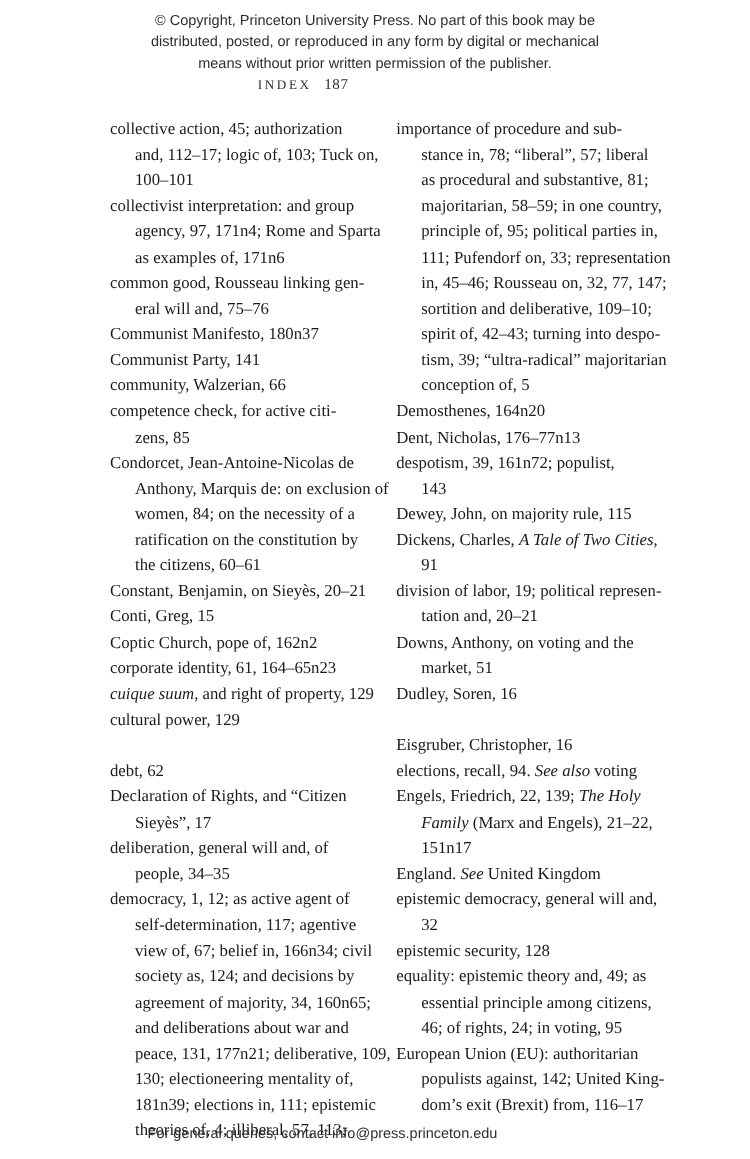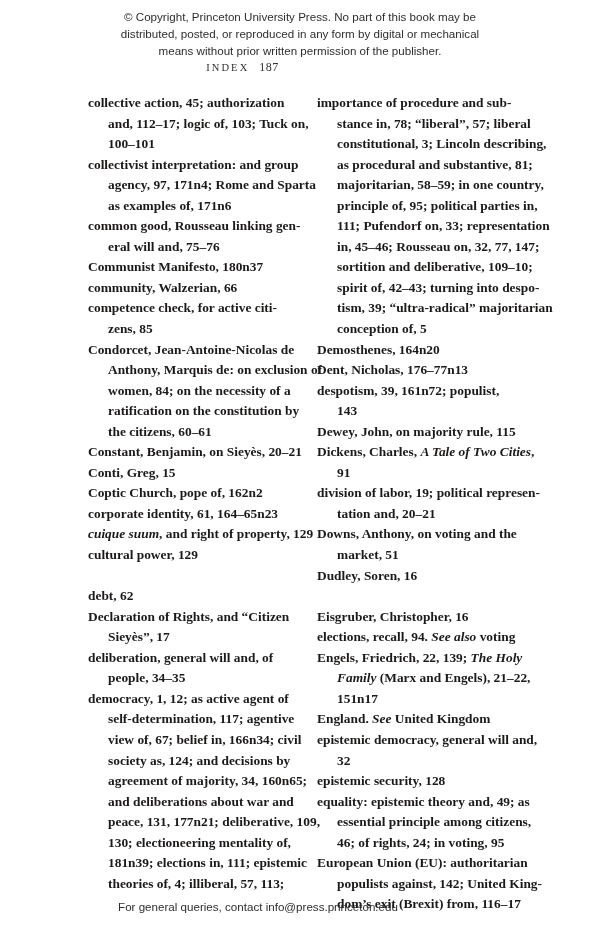--- a/index.html
+++ b/index.html
@@ -54,21 +54,20 @@
   }
 
   
   .columns {
     position: absolute;
     left: 0;
     top: 93px;
     width: 528px;
     display: flex;
     justify-content: flex-start;
-    font-weight: bold;
   }
   .col {
     width: 212px;
     font-size: 13.4px;
     line-height: 20.55px;
     color: #1c1a19;
   }
   .col.left  { margin-left: 88px; }
   .col.right { margin-left: 17px; }
 
@@ -124,20 +123,23 @@
         <span class="ln">collectivist interpretation: and group</span>
         <span class="ln cont">agency, 97, 171n4; Rome and Sparta</span>
         <span class="ln cont">as examples of, 171n6</span>
       </div>
       <div class="entry">
         <span class="ln">common good, Rousseau linking gen-</span>
         <span class="ln cont">eral will and, 75–76</span>
       </div>
       <div class="entry">
         <span class="ln">Communist Manifesto, 180n37</span>
+      </div>
+      <div class="entry">
+        <span class="ln">Communist Party, 141</span>
       </div>
       <div class="entry">
         <span class="ln">community, Walzerian, 66</span>
       </div>
       <div class="entry">
         <span class="ln">competence check, for active citi-</span>
         <span class="ln cont">zens, 85</span>
       </div>
       <div class="entry">
         <span class="ln">Condorcet, Jean-Antoine-Nicolas de</span>
@@ -186,21 +188,20 @@
         <span class="ln cont">peace, 131, 177n21; deliberative, 109,</span>
         <span class="ln cont">130; electioneering mentality of,</span>
         <span class="ln cont">181n39; elections in, 111; epistemic</span>
         <span class="ln cont">theories of, 4; illiberal, 57, 113;</span>
       </div>
     </div>
   <div class="col right" id="col-right">
       <div class="entry">
         <span class="ln">importance of procedure and sub-</span>
         <span class="ln cont">stance in, 78; “liberal”, 57; liberal</span>
-        <span class="ln cont">constitutional, 3; Lincoln describing,</span>
         <span class="ln cont">as procedural and substantive, 81;</span>
         <span class="ln cont">majoritarian, 58–59; in one country,</span>
         <span class="ln cont">principle of, 95; political parties in,</span>
         <span class="ln cont">111; Pufendorf on, 33; representation</span>
         <span class="ln cont">in, 45–46; Rousseau on, 32, 77, 147;</span>
         <span class="ln cont">sortition and deliberative, 109–10;</span>
         <span class="ln cont">spirit of, 42–43; turning into despo-</span>
         <span class="ln cont">tism, 39; “ultra-radical” majoritarian</span>
         <span class="ln cont">conception of, 5</span>
       </div>

